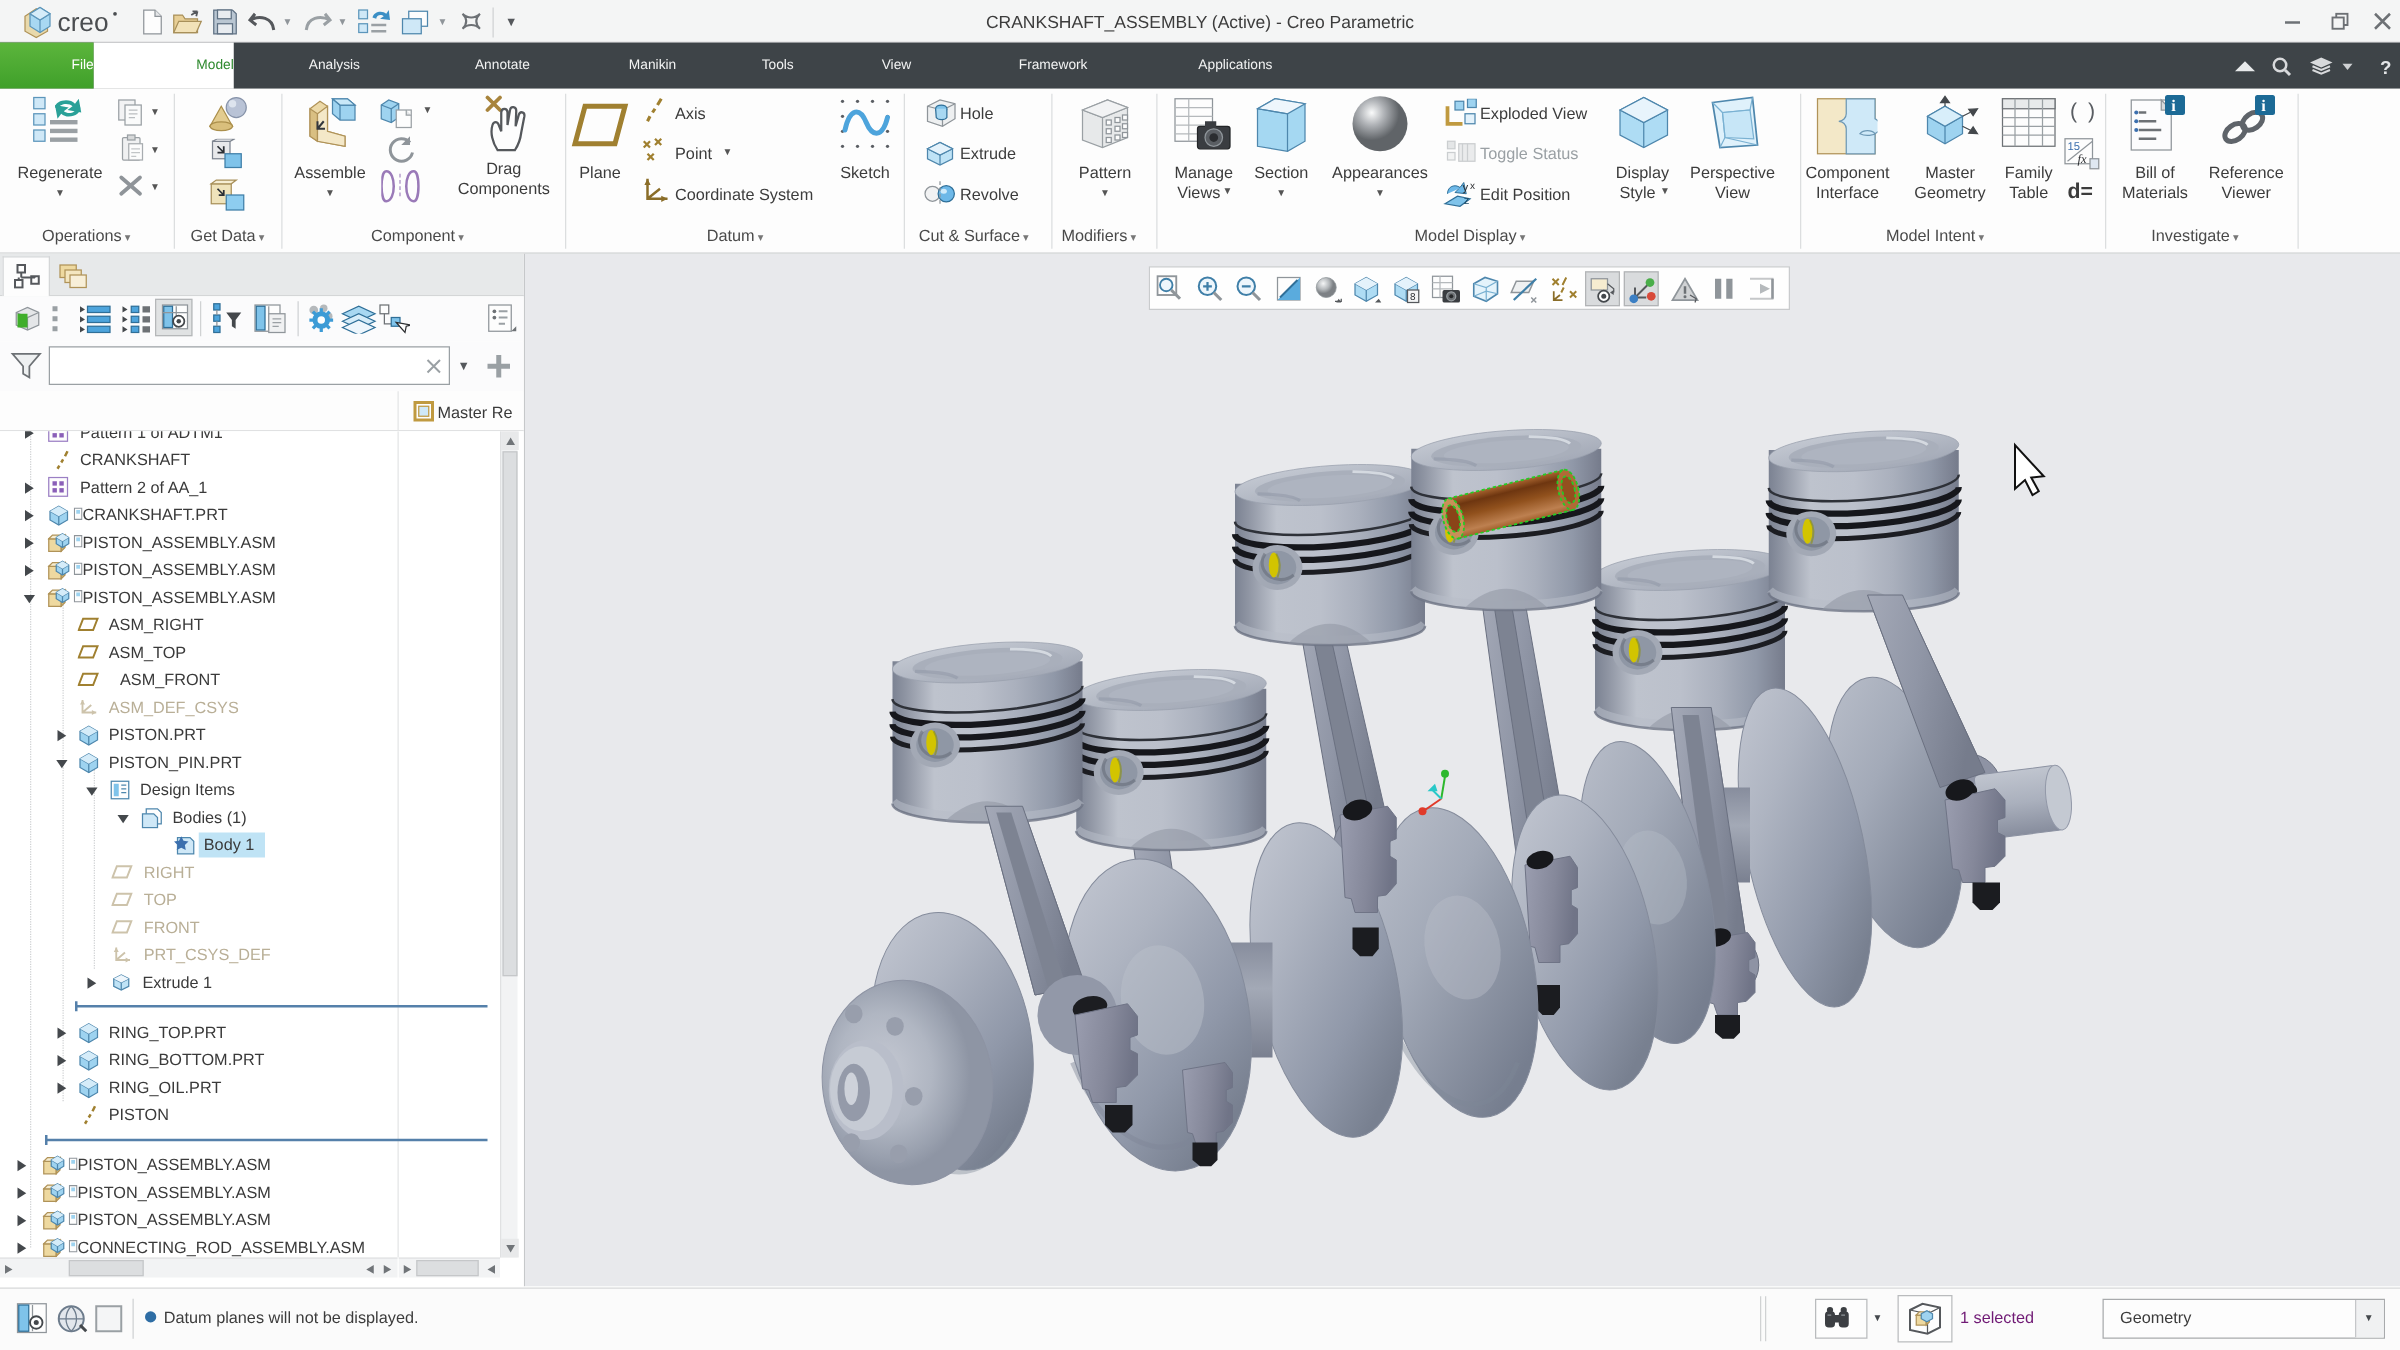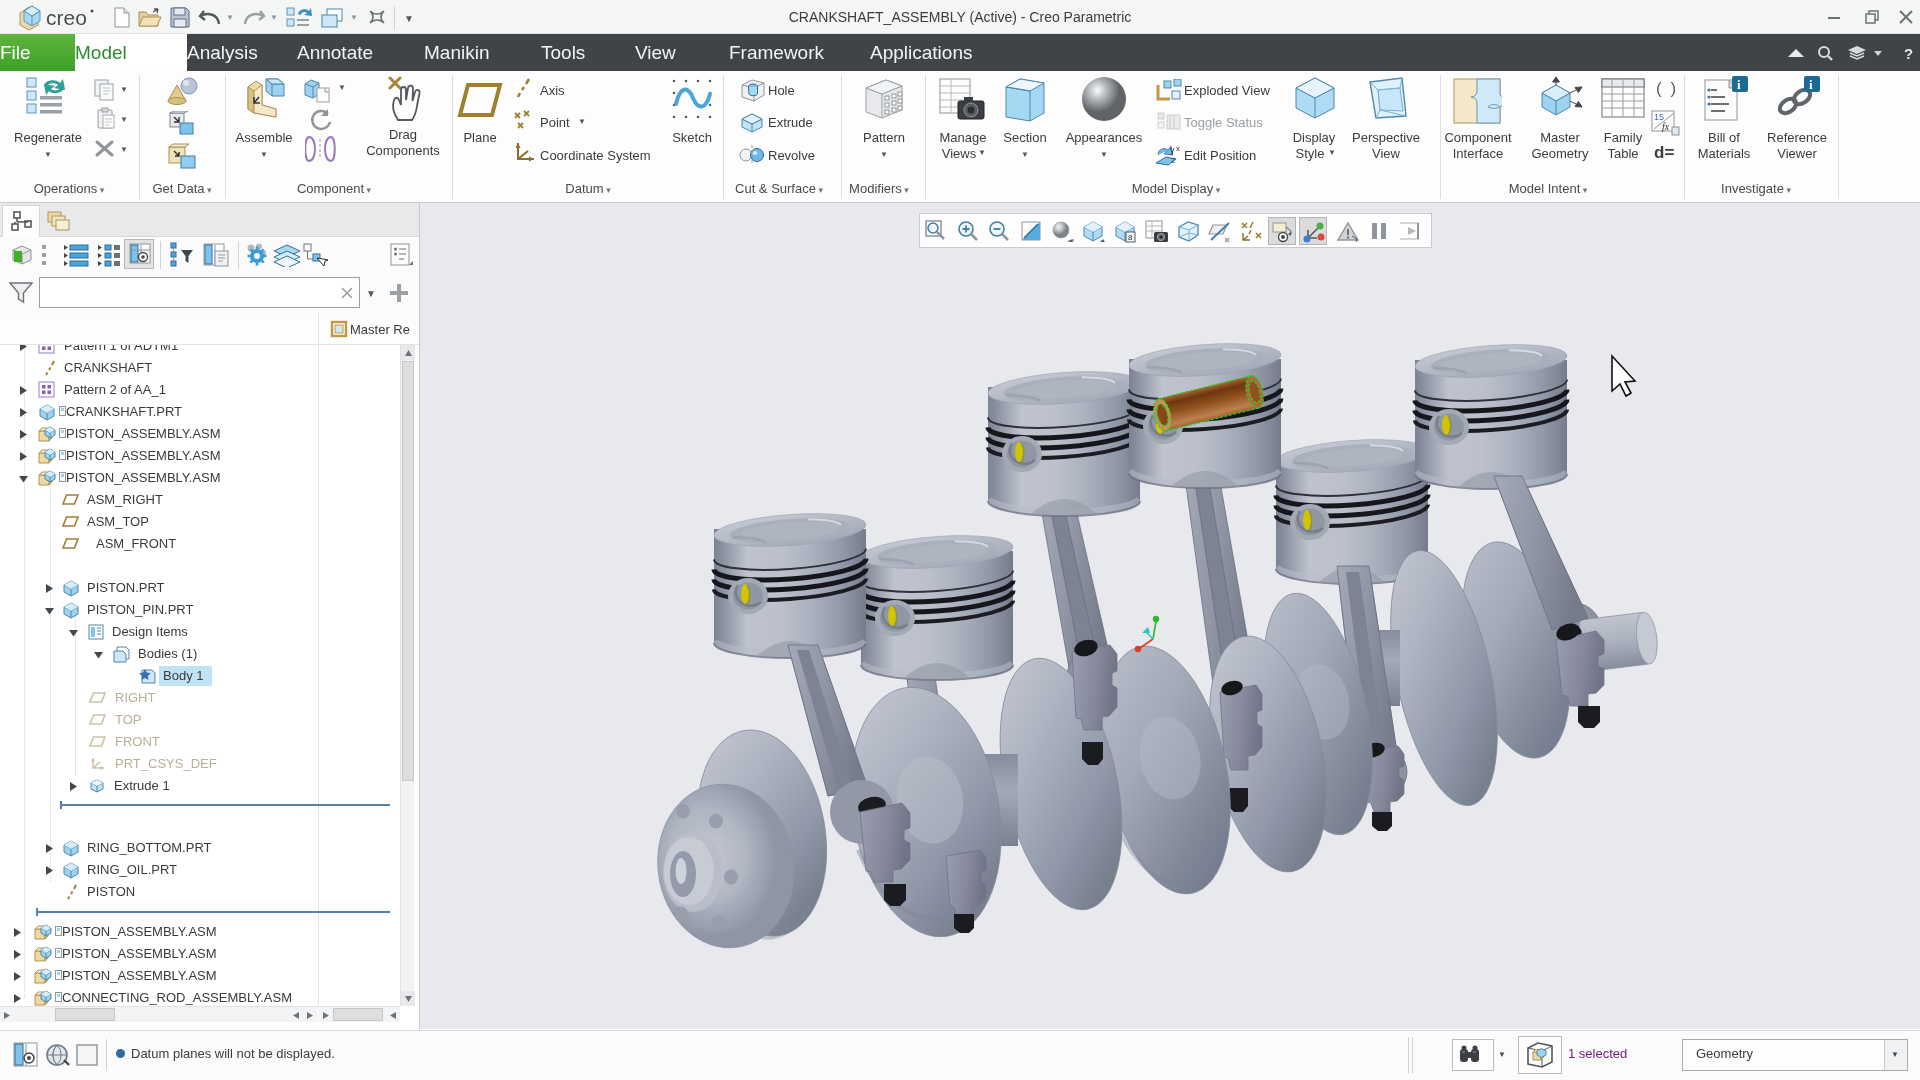--- a/index.html
+++ b/index.html
@@ -1,21 +1,21 @@
 <!DOCTYPE html>
 <html><head>
 <meta charset="utf-8">
 <style>
 *{margin:0;padding:0;box-sizing:border-box}
 html,body{width:1920px;height:1080px;overflow:hidden;font-family:"Liberation Sans",sans-serif;background:#fff}
 .abs{position:absolute}
 #titlebar{position:absolute;left:0;top:0;width:1920px;height:34px;background:#f4f5f5;border-bottom:1px solid #e3e4e5}
 #titletext{position:absolute;left:0;top:9px;width:1920px;text-align:center;font-size:14px;color:#3c3c3c}
 #tabbar{position:absolute;left:0;top:34px;width:1920px;height:37px;background:#3e4448}
-.tab{position:absolute;top:0;height:37px;line-height:37px;color:#f2f3f3;font-size:19px;text-align:left}
+.tab{position:absolute;top:0;height:37px;line-height:37px;color:#f2f3f3;font-size:11px;text-align:right}
 #filetab{left:0;width:75px;background:linear-gradient(180deg,#5cb53c,#3fa02a);color:#fff}
 #modeltab{left:75px;width:112px;background:#fff;color:#2f8a2f}
 #ribbon{position:absolute;left:0;top:71px;width:1920px;height:132px;background:#fdfdfd;border-bottom:1px solid #c9cbcd}
 .gsep{position:absolute;top:4px;height:124px;width:1px;background:#dcdedf}
 .glabel{position:absolute;top:110px;font-size:13px;color:#4a4a4a;white-space:nowrap;transform:translateX(-50%)}
 .glabel:after{content:" ▾";font-size:9px;color:#777}
 .blabel{position:absolute;font-size:13px;color:#3c3c3c;white-space:nowrap;text-align:center;transform:translateX(-50%)}
 .slabel{position:absolute;font-size:13px;color:#3c3c3c;white-space:nowrap}
 .dd{position:absolute;font-size:8px;color:#555}
 #leftpanel{position:absolute;left:0;top:203px;width:420px;height:826px;background:#fff;border-right:1px solid #c6c8ca}
@@ -718,20 +718,26 @@
           <use href="#plnI"></use>
         </svg>
         <span class="abs trow-t" style="left:87px;top:0">ASM_TOP</span>
       </div>
     <div class="trow" style="left:0;top:188px;width:419px">
         <svg class="abs" style="left:62px;top:2px" width="18" height="18" viewBox="0 0 18 18">
           <use href="#plnI"></use>
         </svg>
         <span class="abs trow-t" style="left:96px;top:0">ASM_FRONT</span>
       </div>
+    <div class="trow" style="left:0;top:210px;width:419px">
+        <svg class="abs" style="left:62px;top:2px" width="18" height="18" viewBox="0 0 18 18">
+          <use href="#csyG"></use>
+        </svg>
+        <span class="abs trow-t gry" style="left:87px;top:0">ASM_DEF_CSYS</span>
+      </div>
     <div class="trow" style="left:0;top:232px;width:419px">
         <svg class="abs" style="left:44px;top:6px" width="11" height="11" viewBox="0 0 11 11">
           <use href="#arR"></use>
         </svg>
         <svg class="abs" style="left:62px;top:2px" width="18" height="18" viewBox="0 0 18 18">
           <use href="#prtI"></use>
         </svg>
         <span class="abs trow-t" style="left:87px;top:0">PISTON.PRT</span>
       </div>
     <div class="trow" style="left:0;top:254px;width:419px">
@@ -793,20 +799,29 @@
         <span class="abs trow-t gry" style="left:115px;top:0">PRT_CSYS_DEF</span>
       </div>
     <div class="trow" style="left:0;top:430px;width:419px">
         <svg class="abs" style="left:68px;top:6px" width="11" height="11" viewBox="0 0 11 11">
           <use href="#arR"></use>
         </svg>
         <svg class="abs" style="left:88px;top:2px" width="18" height="18" viewBox="0 0 18 18">
           <use href="#extI"></use>
         </svg>
         <span class="abs trow-t" style="left:114px;top:0">Extrude 1</span>
+      </div>
+    <div class="trow" style="left:0;top:470px;width:419px">
+        <svg class="abs" style="left:44px;top:6px" width="11" height="11" viewBox="0 0 11 11">
+          <use href="#arR"></use>
+        </svg>
+        <svg class="abs" style="left:62px;top:2px" width="18" height="18" viewBox="0 0 18 18">
+          <use href="#prtI"></use>
+        </svg>
+        <span class="abs trow-t" style="left:87px;top:0">RING_TOP.PRT</span>
       </div>
     <div class="trow" style="left:0;top:492px;width:419px">
         <svg class="abs" style="left:44px;top:6px" width="11" height="11" viewBox="0 0 11 11">
           <use href="#arR"></use>
         </svg>
         <svg class="abs" style="left:62px;top:2px" width="18" height="18" viewBox="0 0 18 18">
           <use href="#prtI"></use>
         </svg>
         <span class="abs trow-t" style="left:87px;top:0">RING_BOTTOM.PRT</span>
       </div>

